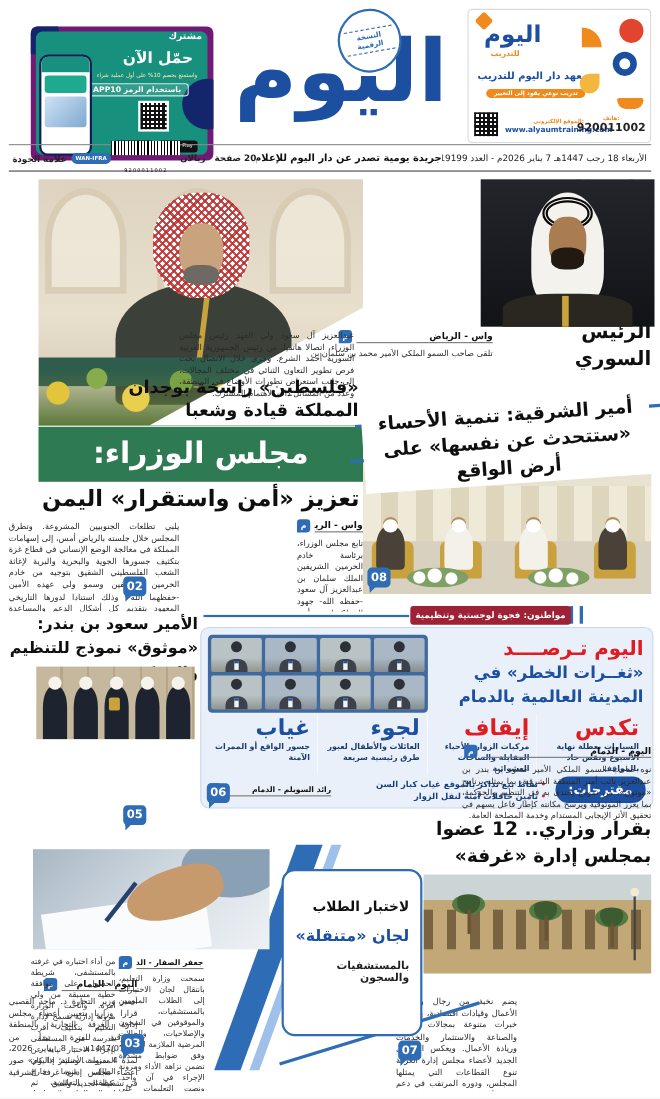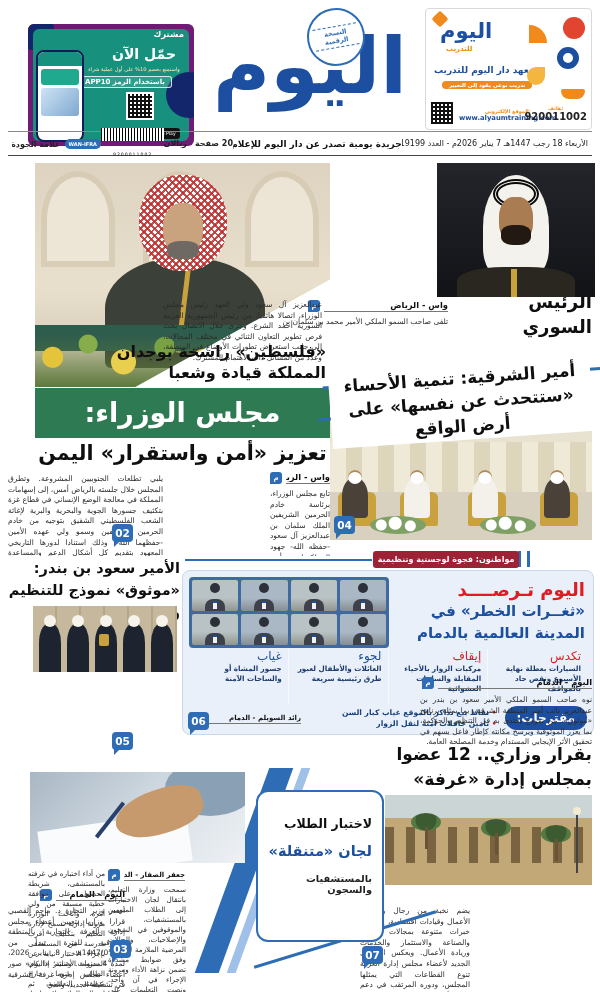--- a/index.html
+++ b/index.html
@@ -165,21 +165,21 @@
   .cellph:nth-child(even){ background:linear-gradient(#b9c2c4 58%,#90958f); }
   .cp-head { position:absolute; top:3px; left:50%; margin-left:-5px; width:10px; height:10px; background:#2c3038; border-radius:50%; }
   .cp-bodyshape { position:absolute; bottom:0; left:50%; margin-left:-10px; width:20px; height:12px; background:#3c414b; border-radius:8px 8px 0 0; }
   .cp-mic { position:absolute; bottom:2px; left:50%; margin-left:-2px; width:4px; height:8px; background:#f2f2f2; border-top:2px solid #1c4fa0; }
   .feat-title { position:absolute; left:auto; right:8px; top:8px; width:190px; text-align:right; }
   .ft-red  { font-size:18px; font-weight:900; color:#e01b22; letter-spacing:1px; }
   .ft-blue { font-size:15px; line-height:22px; font-weight:900; color:#1c4fa0; }
   .kw-row { position:absolute; left:6px; right:6px; top:78px; height:55px; display:flex; }
   .kw { flex:1; padding:0 6px; text-align:right; border-left:1px solid rgba(255,255,255,.6); }
   .kw:last-child { border-left:none; }
-  .kw-word { font-size:12px; font-weight:400; }
+  .kw-word { font-size:20px; font-weight:700; }
   .kw-word.red { color:#e01b22; } .kw-word.blue { color:#1c4fa0; }
   .kw-desc { font-size:7.2px; line-height:9.8px; font-weight:bold; color:#1d3c6e; margin-top:1px; }
   .prop-row { position:absolute; left:6px; right:6px; top:132px; height:30px; display:flex; align-items:center; gap:8px; }
   .prop-pill { background:#1c4fa0; color:#fff; font-size:12px; font-weight:900; border-radius:15px; padding:5px 12px; flex:none;text-align:center; }
   .prop-lines { flex:1; }
   .prop-line { font-size:7.6px; font-weight:900; color:#17407c; line-height:11px; }
   .prop-line::before { content:"• "; color:#e01b22; }
   .feat-byline { width:112px; flex:none; }
   .feat-byline .byline-text { font-size:7px; }
 
@@ -349,21 +349,21 @@
       </div>
     <div class="mj-fig-w" style="left:142px">
         <div class="mj-head"></div>
       </div>
     <div class="mj-fig-d" style="left:214px">
         <div class="mj-head"></div>
       </div>
     <div class="mj-flowers" style="left:40px"></div>
     <div class="mj-flowers" style="left:150px"></div>
   </div>
-  <div class="pbadge" style="left:334px;top:516px">04</div>
+  <div class="pbadge" style="left:334px;top:516px">08</div>
 
   <div class="abs cit-line"></div>
   <div class="abs cit-bars"></div>
   <div class="abs cit-label">مواطنون: فجوة لوجستية وتنظيمية</div>
 
   <div class="abs feat-box">
     <div class="feat-grid">
   <div class="cellph">
     <div class="cp-head"></div>
     <div class="cp-bodyshape"></div>
@@ -425,21 +425,21 @@
       <div class="kw">
         <div class="kw-word red">إيقاف</div>
         <div class="kw-desc">مركبات الزوار بالأحياء المقابلة والساحات العشوائية</div>
       </div>
       <div class="kw">
         <div class="kw-word blue">لجوء</div>
         <div class="kw-desc">العائلات والأطفال لعبور طرق رئيسية سريعة</div>
       </div>
       <div class="kw">
         <div class="kw-word blue">غياب</div>
-        <div class="kw-desc">جسور المشاة أو والساحات الآمنة</div>
+        <div class="kw-desc">جسور الواقع أو الممرات الآمنة</div>
       </div>
     </div>
     <div class="prop-row">
       <div class="prop-pill">مقترحات:</div>
       <div class="prop-lines">
         <div class="prop-line">نقاط بيع تذاكر بالموقع غياب كبار السن</div>
         <div class="prop-line">تأمين حافلات آمنة لنقل الزوار</div>
       </div>
       <div class="byline feat-byline">
         <span class="byline-text">رائد السويلم - الدمام</span>

